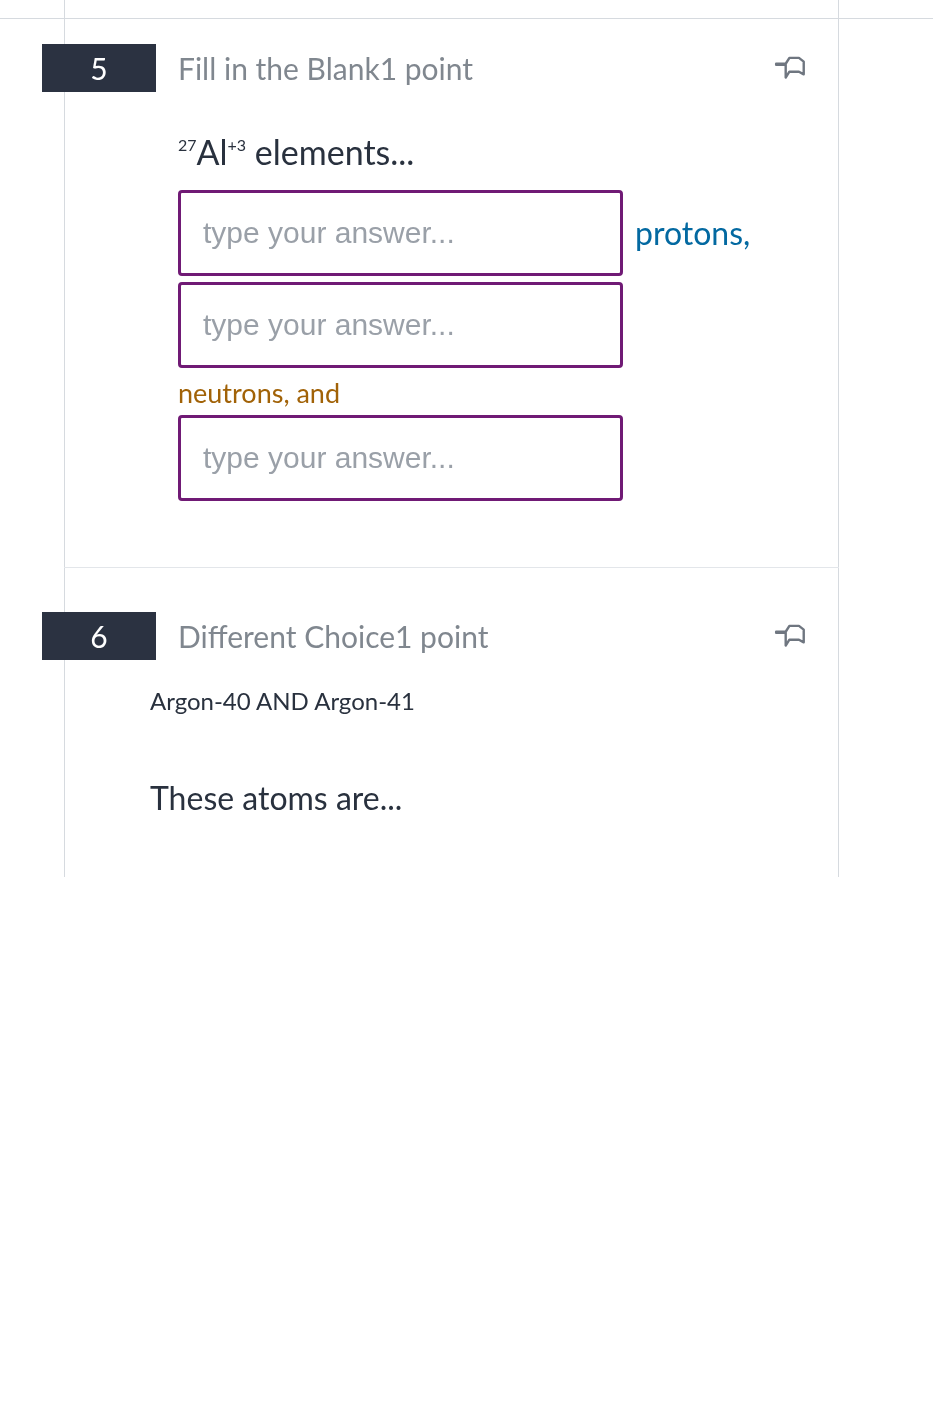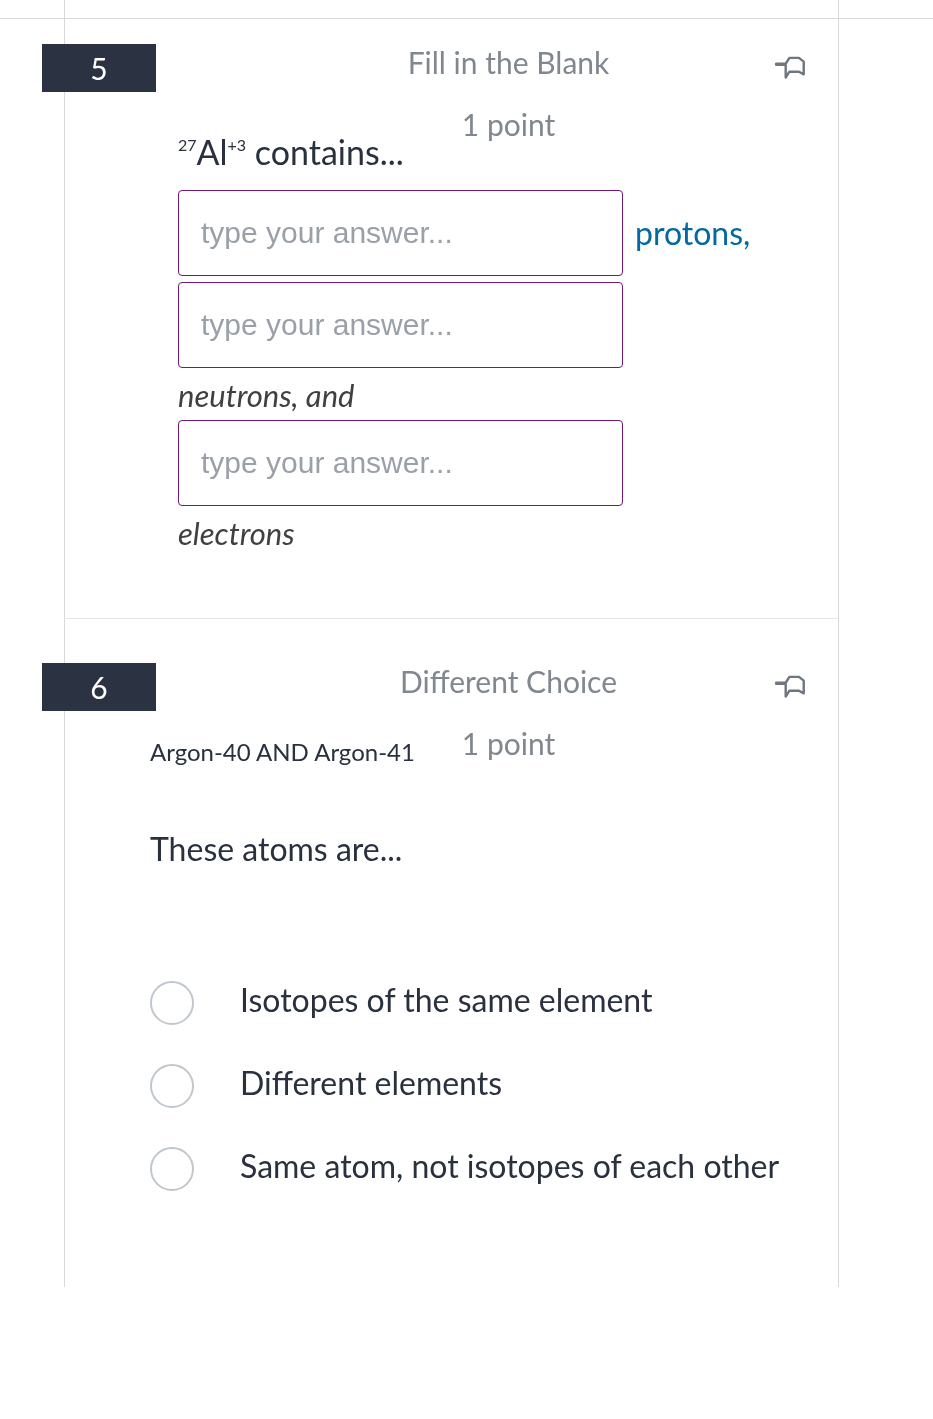--- a/index.html
+++ b/index.html
@@ -57,25 +57,23 @@
     color: #fff;
     font-size: 30px;
     display: flex;
     align-items: center;
     justify-content: center;
   }
   .meta-row {
     margin-left: 114px;
     display: flex;
     align-items: center;
-    gap: 26px;
     color: #80878f;
     font-size: 30px;
     height: 48px;
-    flex-direction: column;
   }
   .pin {
     position: absolute;
     right: 30px;
     top: 50px;
     color: #6f7680;
     cursor: pointer;
   }
   .pin svg { display:block; }
   .body {
@@ -93,37 +91,36 @@
   .blank-row {
     display: flex;
     align-items: center;
     gap: 12px;
     margin: 6px 0;
     flex-wrap: wrap;
   }
   input.blank {
     width: 445px;
     height: 86px;
-    border: 1px solid #701a75;
+    border: 3px solid #701a75;
     border-radius: 4px;
     font-size: 30px;
     padding: 0 22px;
     color: #29313e;
     background: #fff;
   }
   input.blank::placeholder { color: #9aa0a8; }
   .after-label {
     font-size: 32px;
     color: #0369a1;
   }
   .text-line {
-    font-size: 31px;
-    color: #404040;
+    font-size: 27px;
+    color: #a16207;
     margin: 8px 0 6px 0;
-    font-style: italic;
   }
   .q6-body { margin-left: 86px; margin-top: 24px; padding-right: 30px; }
   .q6-title { font-size: 24px; color:#29313e; line-height:1.45; }
   .q6-sub { margin-top: 60px; font-size: 32px; color:#29313e; }
   .choices { margin-top: 110px; }
   .choice {
     display: flex;
     align-items: flex-start;
     gap: 46px;
     margin-bottom: 36px;
@@ -160,65 +157,50 @@
       <span>1 point</span>
     </div>
     <div class="pin">
       <svg width="36" height="36" viewBox="0 0 24 24" fill="none" stroke="currentColor" stroke-width="1.6" stroke-linecap="round" stroke-linejoin="round">
         <path d="M15 3l6 6-3.5 1-4.5 4.5 1 4.5-6-6-4.5 4.5L3 17l4.5-4.5-1-4.5L11 3.5 15 3z" transform="rotate(45 12 12)"></path>
       </svg>
     </div>
 
     <div class="body">
       <div class="prompt-line">
-        <span class="sup">27</span><span>Al</span><span class="sup">+3</span><span> contains...</span>
+        <span class="sup">27</span><span>Al</span><span class="sup">+3</span><span> elements...</span>
       </div>
 
       <div class="blank-row">
         <input class="blank" type="text" placeholder="type your answer..." style="">
         <span class="after-label">protons,</span>
       </div>
 
       <div class="blank-row">
         <input class="blank" type="text" placeholder="type your answer..." style="">
       </div>
       <div class="text-line">neutrons, and</div>
 
       <div class="blank-row">
         <input class="blank" type="text" placeholder="type your answer..." style="">
       </div>
-      <div class="text-line">electrons</div>
     </div>
   </div>
 
   <div class="card" style="border-bottom:none;">
     <div class="num-badge">6</div>
     <div class="meta-row">
       <span>Different Choice</span>
       <span>1 point</span>
     </div>
     <div class="pin">
       <svg width="36" height="36" viewBox="0 0 24 24" fill="none" stroke="currentColor" stroke-width="1.6" stroke-linecap="round" stroke-linejoin="round">
         <path d="M15 3l6 6-3.5 1-4.5 4.5 1 4.5-6-6-4.5 4.5L3 17l4.5-4.5-1-4.5L11 3.5 15 3z" transform="rotate(45 12 12)"></path>
       </svg>
     </div>
 
     <div class="q6-body">
       <div class="q6-title">Argon-40  AND Argon-41</div>
       <div class="q6-sub">These atoms are...</div>
 
-      <div class="choices">
-        <div class="choice">
-          <div class="radio"></div>
-          <div class="choice-label">Isotopes of the same element</div>
-        </div>
-        <div class="choice">
-          <div class="radio"></div>
-          <div class="choice-label">Different elements</div>
-        </div>
-        <div class="choice">
-          <div class="radio"></div>
-          <div class="choice-label">Same atom, not isotopes of each other</div>
-        </div>
-      </div>
     </div>
   </div>
 </div>
 
 </body></html>

